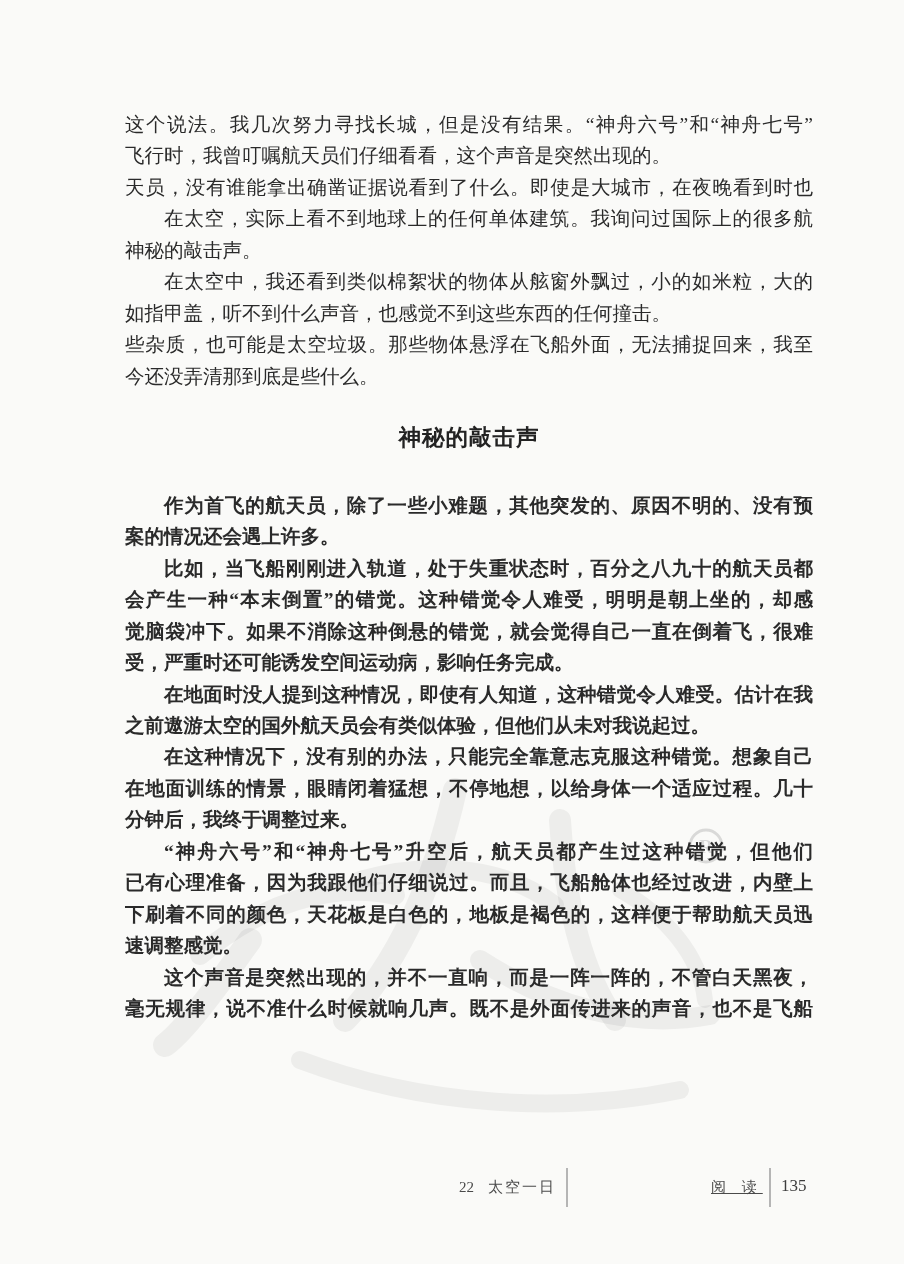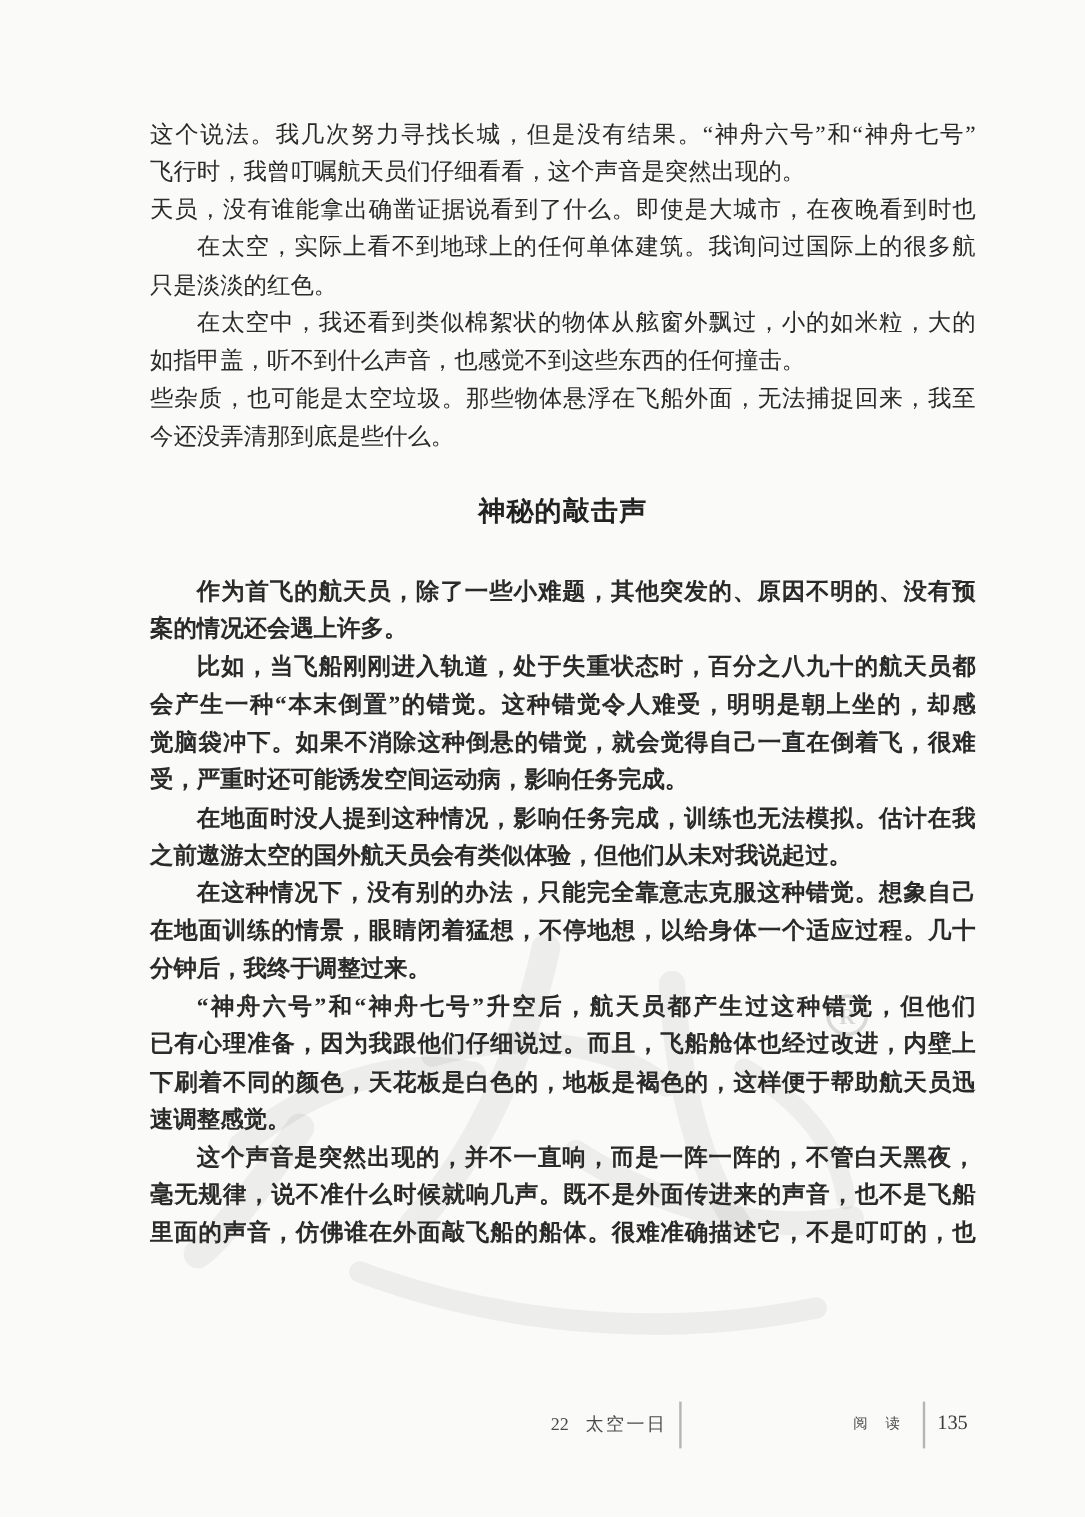--- a/index.html
+++ b/index.html
@@ -9,21 +9,21 @@
     background:#fafaf8;
     overflow:hidden;
     font-family:"Liberation Serif","DejaVu Serif",serif;
     color:#2a2a2a;
   }
   .watermark{
     position:absolute;left:0;top:0;width:904px;height:1264px;
     z-index:0;pointer-events:none;
   }
   .text-body{
-    position:absolute;left:125px;top:97px;width:688px;z-index:1;
+    position:absolute;left:125px;top:109px;width:688px;z-index:1;
   }
   .line{
     height:31.45px;line-height:31.45px;
     font-size:19.5px;
     white-space:normal;
     overflow:visible;
   }
   .line.ind{text-indent:2em;}
   .line.fill{text-align:justify;text-align-last:justify;}
   .section-heading{
@@ -42,21 +42,21 @@
     display:flex;gap:14px;align-items:baseline;
     font-size:15px;
   }
   .lesson-title{letter-spacing:2px;}
   .vbar{
     position:absolute;top:1168px;width:1.5px;height:39px;background:#b5b5b5;
   }
   .vbar1{left:566px;}
   .vbar2{left:769px;}
   .section-label{
-    position:absolute;left:711px;top:1178px;font-size:12px;letter-spacing:6px;
+    position:absolute;left:711px;top:1178px;font-size:15px;letter-spacing:6px;text-decoration:underline;
   }
   .page-number{
     position:absolute;left:781px;top:1176px;font-size:17px;color:#3d3d3d;
   }
 </style>
 </head>
 <body>
 
 <div class="page">
 
@@ -76,47 +76,46 @@
       <text x="706" y="853" text-anchor="middle" font-size="19" font-weight="bold" fill="rgba(0,0,0,0.13)" font-family="Liberation Serif, DejaVu Serif, serif">R</text>
     </g>
   </svg>
 
   <div class="text-body">
 
     <div class="line fill">这个说法。我几次努力寻找长城，但是没有结果。“神舟六号”和“神舟七号”</div>
     <div class="line">飞行时，我曾叮嘱航天员们仔细看看，这个声音是突然出现的。</div>
     <div class="line fill">天员，没有谁能拿出确凿证据说看到了什么。即使是大城市，在夜晚看到时也</div>
     <div class="line ind fill">在太空，实际上看不到地球上的任何单体建筑。我询问过国际上的很多航</div>
-    <div class="line">只是淡淡的红色。</div>
+    <div class="line">神秘的敲击声。</div>
     <div class="line ind fill">在太空中，我还看到类似棉絮状的物体从舷窗外飘过，小的如米粒，大的</div>
     <div class="line">如指甲盖，听不到什么声音，也感觉不到这些东西的任何撞击。</div>
     <div class="line fill">些杂质，也可能是太空垃圾。那些物体悬浮在飞船外面，无法捕捉回来，我至</div>
     <div class="line">今还没弄清那到底是些什么。</div>
 
     <div class="section-heading">神秘的敲击声</div>
 
     <div class="block-b">
       <div class="line ind fill">作为首飞的航天员，除了一些小难题，其他突发的、原因不明的、没有预</div>
       <div class="line">案的情况还会遇上许多。</div>
       <div class="line ind fill">比如，当飞船刚刚进入轨道，处于失重状态时，百分之八九十的航天员都</div>
       <div class="line fill">会产生一种“本末倒置”的错觉。这种错觉令人难受，明明是朝上坐的，却感</div>
       <div class="line fill">觉脑袋冲下。如果不消除这种倒悬的错觉，就会觉得自己一直在倒着飞，很难</div>
       <div class="line">受，严重时还可能诱发空间运动病，影响任务完成。</div>
-      <div class="line ind fill">在地面时没人提到这种情况，影响任务完成，训练也无法模拟。估计在我</div>
+      <div class="line ind fill">在地面时没人提到这种情况，即使有人知道，这种错觉令人难受。估计在我</div>
       <div class="line">之前遨游太空的国外航天员会有类似体验，但他们从未对我说起过。</div>
       <div class="line ind fill">在这种情况下，没有别的办法，只能完全靠意志克服这种错觉。想象自己</div>
       <div class="line fill">在地面训练的情景，眼睛闭着猛想，不停地想，以给身体一个适应过程。几十</div>
       <div class="line">分钟后，我终于调整过来。</div>
       <div class="line ind fill">“神舟六号”和“神舟七号”升空后，航天员都产生过这种错觉，但他们</div>
       <div class="line fill">已有心理准备，因为我跟他们仔细说过。而且，飞船舱体也经过改进，内壁上</div>
       <div class="line fill">下刷着不同的颜色，天花板是白色的，地板是褐色的，这样便于帮助航天员迅</div>
       <div class="line">速调整感觉。</div>
       <div class="line ind fill">这个声音是突然出现的，并不一直响，而是一阵一阵的，不管白天黑夜，</div>
       <div class="line fill">毫无规律，说不准什么时候就响几声。既不是外面传进来的声音，也不是飞船</div>
-      <div class="line fill">里面的声音，仿佛谁在外面敲飞船的船体。很难准确描述它，不是叮叮的，也</div>
     </div>
   </div>
 
   <div class="footer">
     <div class="footer-left">
       <span>22</span>
       <span class="lesson-title">太空一日</span>
     </div>
     <div class="vbar vbar1"></div>
     <div class="section-label">阅 读</div>

